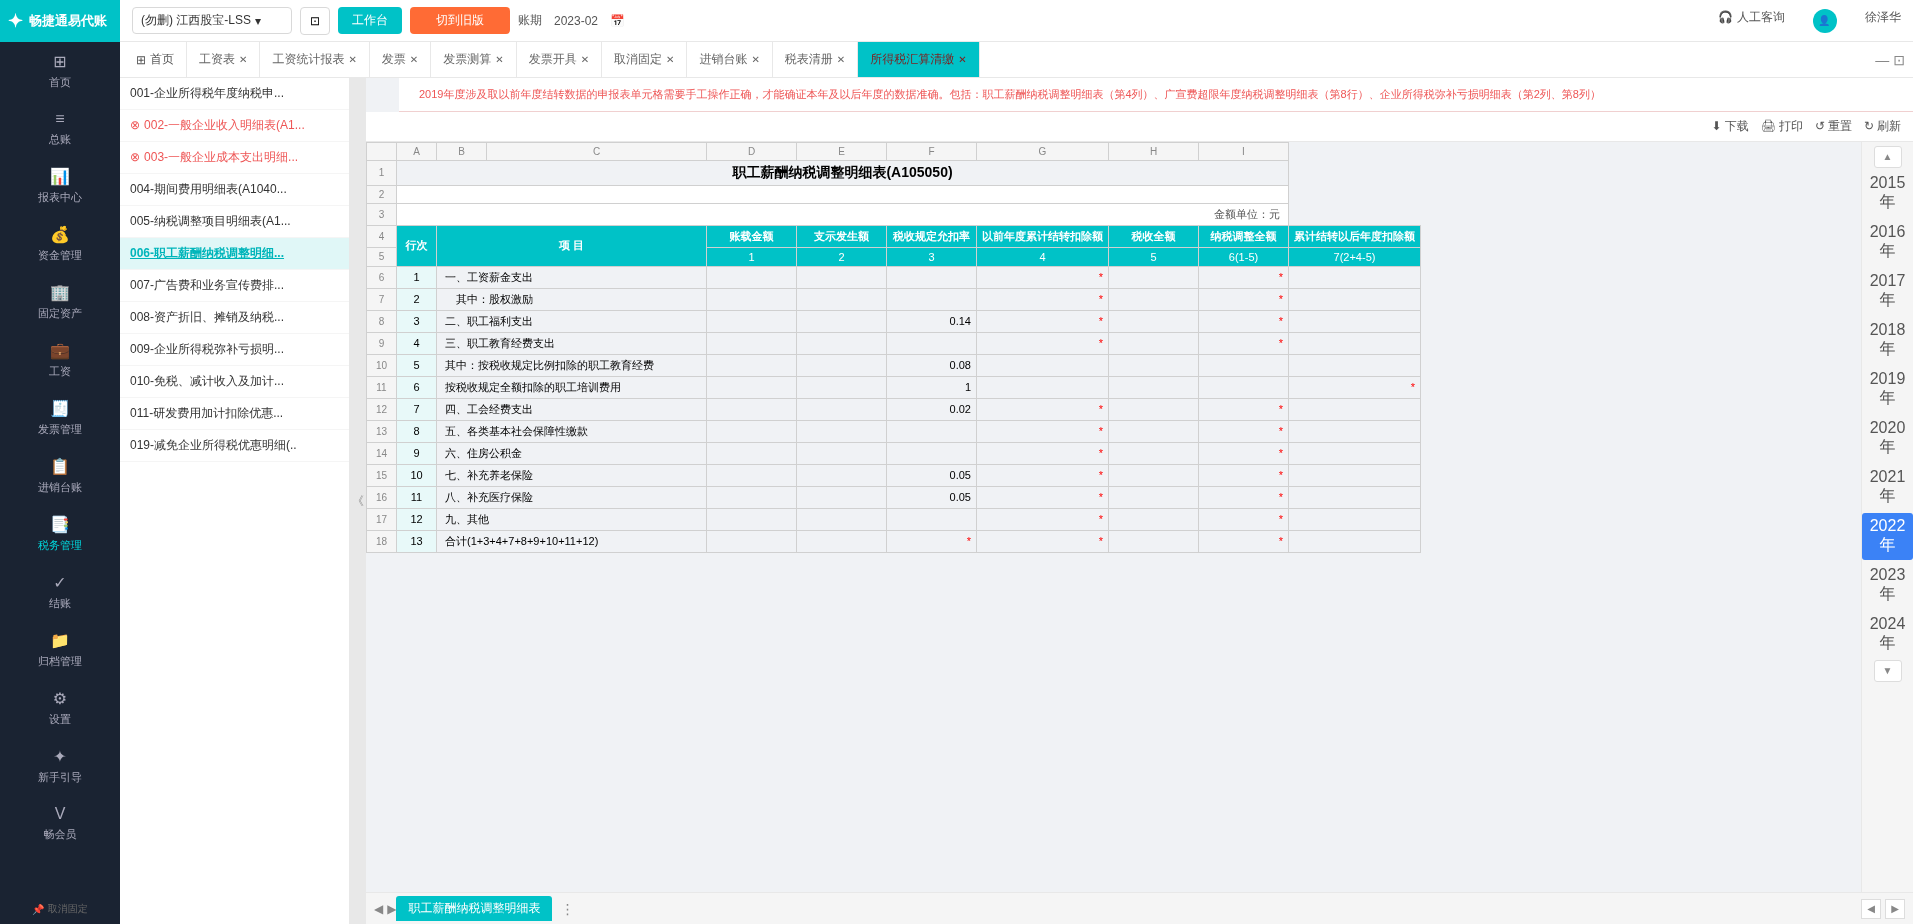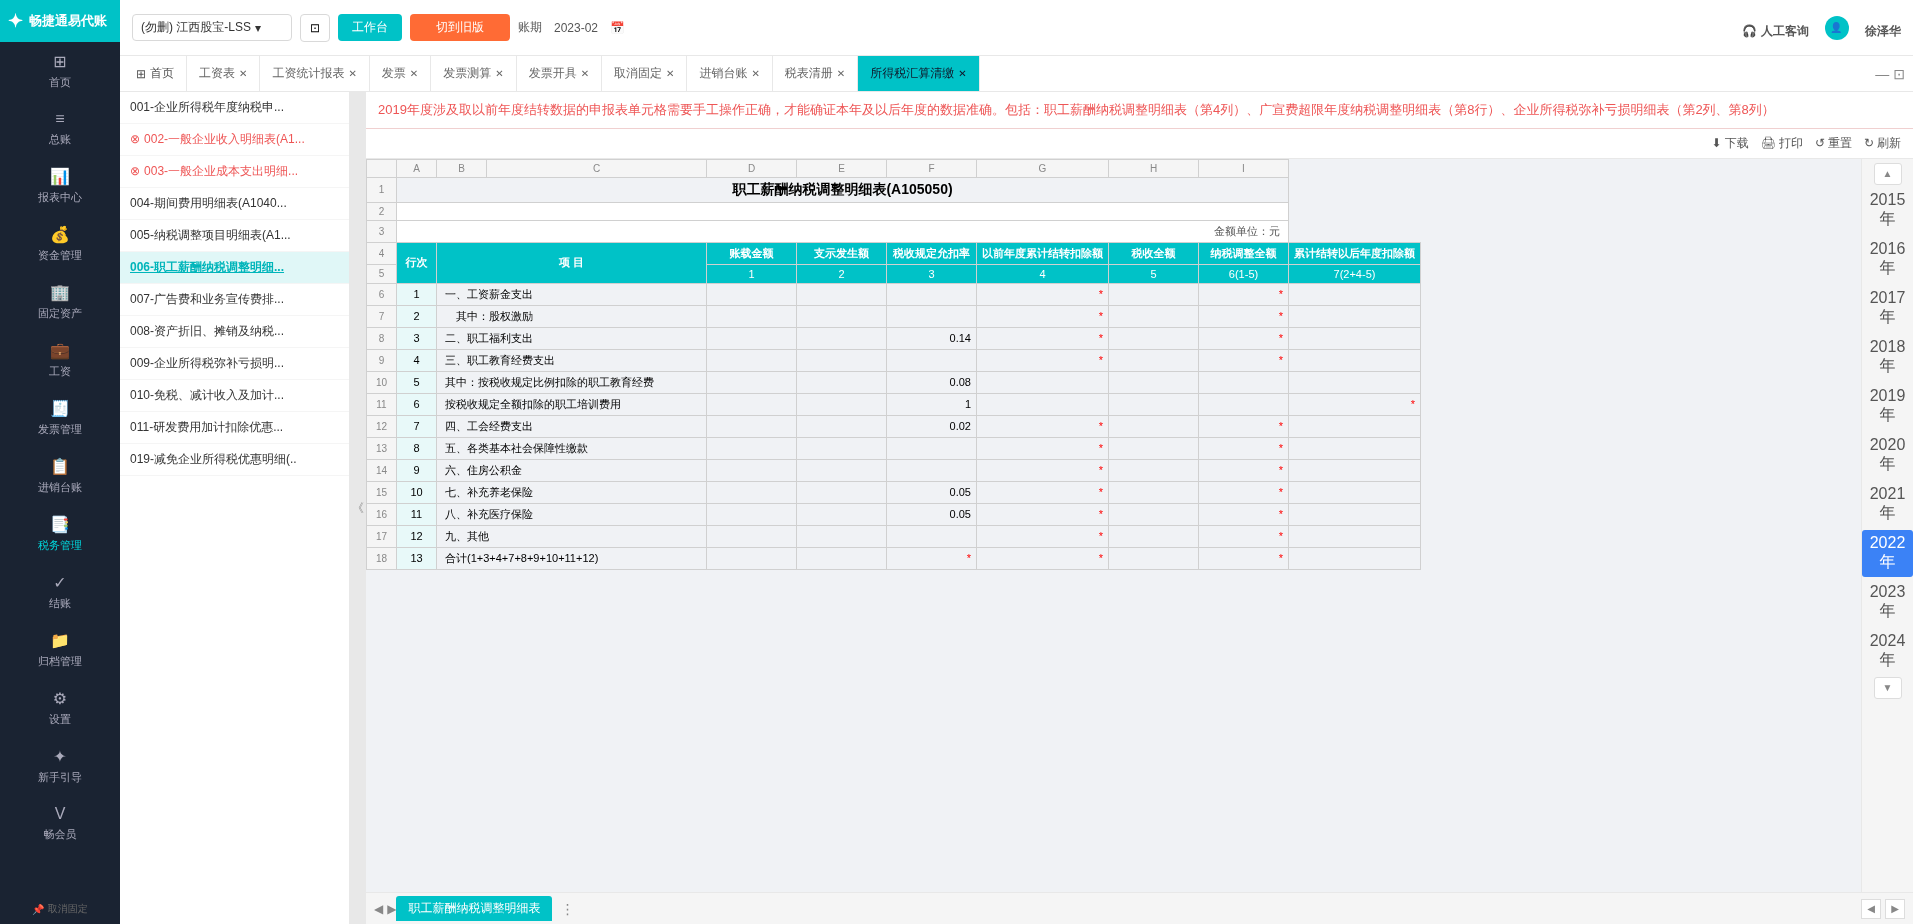--- a/index.html
+++ b/index.html
@@ -10,50 +10,50 @@
     .sidebar-logo { background: #00c2c7; color: white; padding: 10px 8px; font-size: 13px; font-weight: bold; display: flex; align-items: center; gap: 6px; height: 42px; }
     .sidebar-logo-icon { font-size: 18px; }
     .sidebar-item { display: flex; flex-direction: column; align-items: center; padding: 10px 4px; cursor: pointer; color: #aab; font-size: 11px; gap: 4px; }
     .sidebar-item.active { color: #00d4da; }
     .sidebar-item-icon { font-size: 16px; }
 
     
     .main { flex: 1; display: flex; flex-direction: column; overflow: hidden; }
 
     
-    .topbar { background: #fff; height: 56px; display: flex; align-items: center; padding: 0 12px; border-bottom: 1px solid #e8e8e8; gap: 8px; flex-shrink: 0; }
+    .topbar { background: #fff; height: 42px; display: flex; align-items: center; padding: 0 12px; border-bottom: 1px solid #e8e8e8; gap: 8px; flex-shrink: 0; }
     .company-select { border: 1px solid #d9d9d9; border-radius: 4px; padding: 4px 8px; font-size: 12px; color: #333; display: flex; align-items: center; gap: 4px; cursor: pointer; min-width: 160px; }
     .workbench-btn { background: #00c2c7; color: white; border: none; padding: 5px 14px; border-radius: 4px; cursor: pointer; font-size: 12px; }
     .back-btn { background: #ff6b35; color: white; border: none; padding: 5px 26px; border-radius: 4px; cursor: pointer; font-size: 12px; }
     .period-info { font-size: 12px; color: #555; display: flex; align-items: center; gap: 12px; }
-    .topbar-right { margin-left: auto; display: flex; align-items: flex-end; gap: 16px; color: #555; font-size: 12px; font-weight: bold; }
+    .topbar-right { margin-left: auto; display: flex; align-items: flex-start; gap: 28px; color: #555; font-size: 12px; }
 
     
     .tabs-bar { background: #fff; height: 36px; display: flex; align-items: center; border-bottom: 1px solid #e8e8e8; padding: 0 4px; flex-shrink: 0; overflow: hidden; }
     .tab { padding: 0 12px; height: 36px; display: flex; align-items: center; gap: 4px; cursor: pointer; font-size: 12px; color: #666; border-right: 1px solid #e8e8e8; white-space: nowrap; }
-    .tab.active { background: #00c2c7; color: #0f172a; }
+    .tab.active { background: #00c2c7; color: #7f1d1d; }
     .tab-close { font-size: 10px; cursor: pointer; }
     .tab-home { color: #555; }
 
     
     .content { flex: 1; display: flex; overflow: hidden; }
 
     
     .left-panel { width: 230px; background: #fff; border-right: 1px solid #e8e8e8; display: flex; flex-direction: column; overflow: hidden; flex-shrink: 0; }
     .left-panel-item { padding: 7px 10px; font-size: 12px; color: #333; cursor: pointer; border-bottom: 1px solid #f5f5f5; }
     .left-panel-item.active { background: #e0f7f7; color: #00b5ba; font-weight: bold; text-decoration: underline; }
     .left-panel-item.error { color: #e55; }
     .left-panel-item .error-icon { color: #e55; margin-right: 4px; }
     .collapse-btn { width: 16px; background: #e8e8e8; display: flex; align-items: center; justify-content: center; cursor: pointer; font-size: 12px; color: #888; flex-shrink: 0; }
 
     
     .right-content { flex: 1; display: flex; flex-direction: column; overflow: hidden; position: relative; }
 
     
-    .warning-banner { background: #fff; padding: 8px 12px; font-size: 13px; color: #e55; border-bottom: 1px solid #f0d0d0; line-height: 1.5; flex-shrink: 0; }
+    .warning-banner { background: #fff; padding: 8px 20px; font-size: 11px; color: #e55; border-bottom: 1px solid #f0d0d0; line-height: 1.5; flex-shrink: 0; margin-left: 33px; }
 
     
     .toolbar { background: #fff; padding: 6px 12px; display: flex; align-items: center; gap: 12px; border-bottom: 1px solid #e8e8e8; justify-content: flex-end; flex-shrink: 0; }
     .toolbar-btn { font-size: 12px; color: #555; cursor: pointer; display: flex; align-items: center; gap: 3px; }
 
     
     .sheet-container { flex: 1; display: flex; overflow: hidden; position: relative; }
     .sheet-main { flex: 1; overflow: auto; }
 
     

